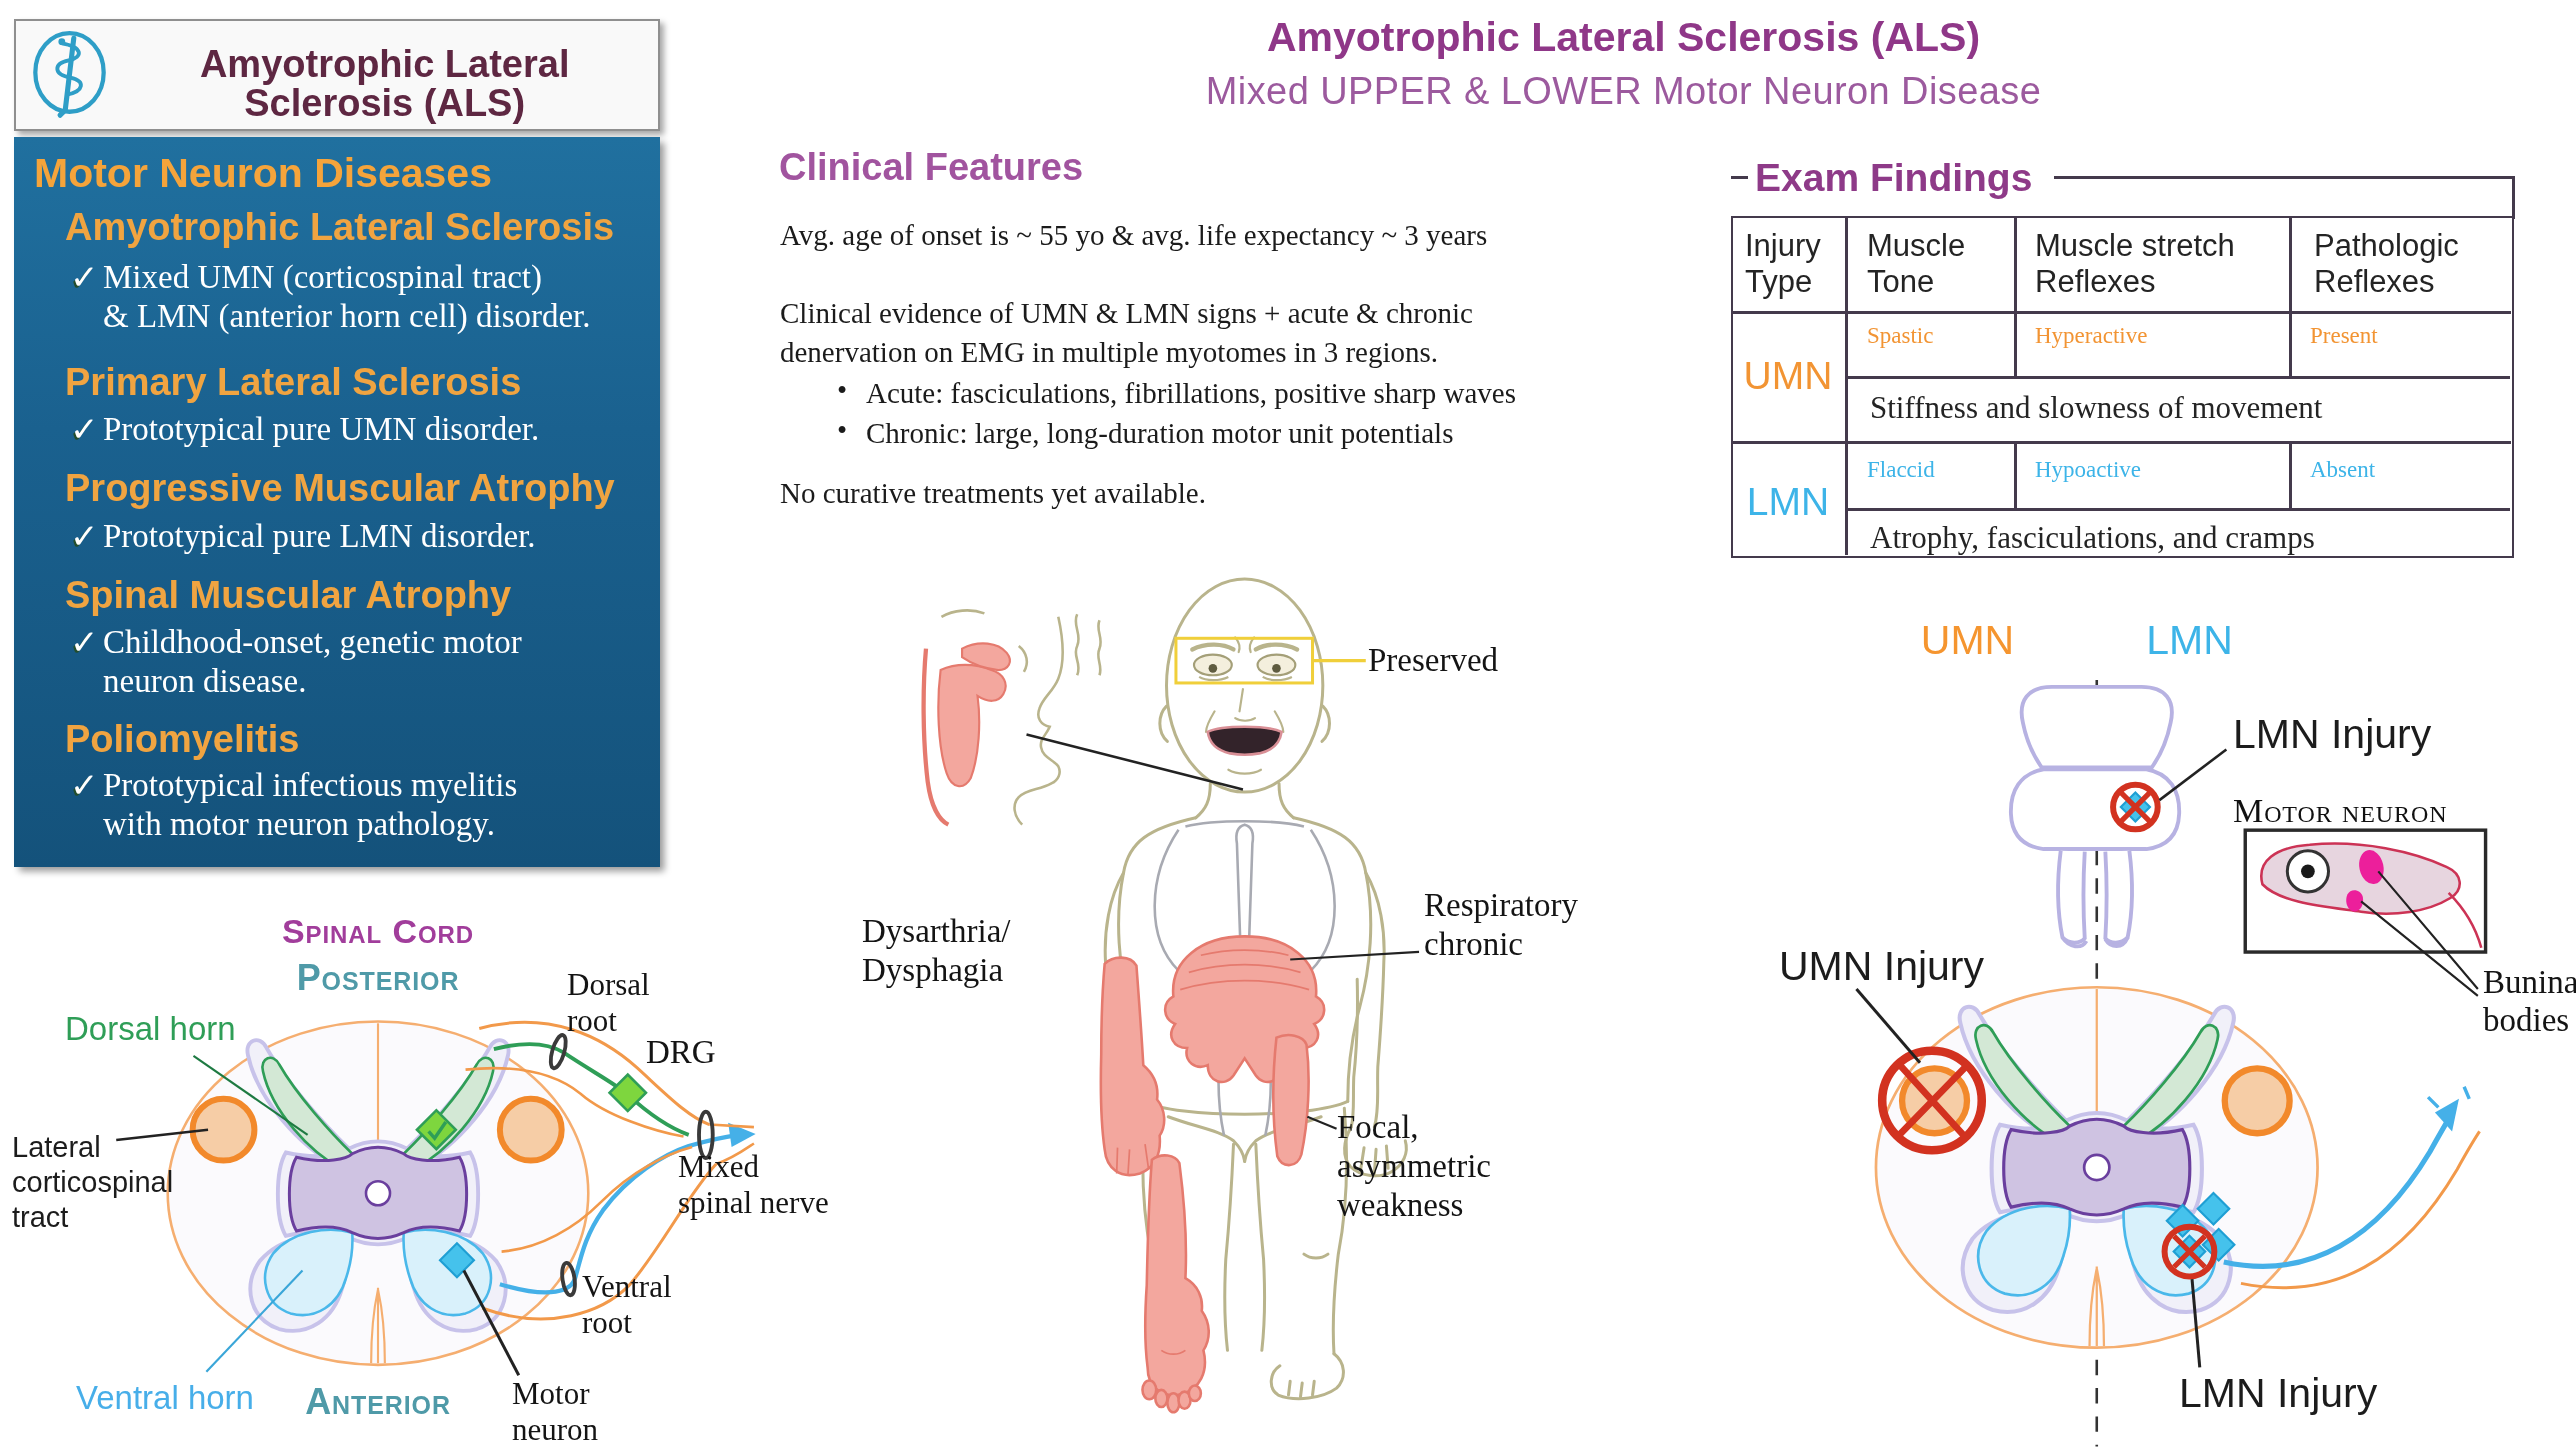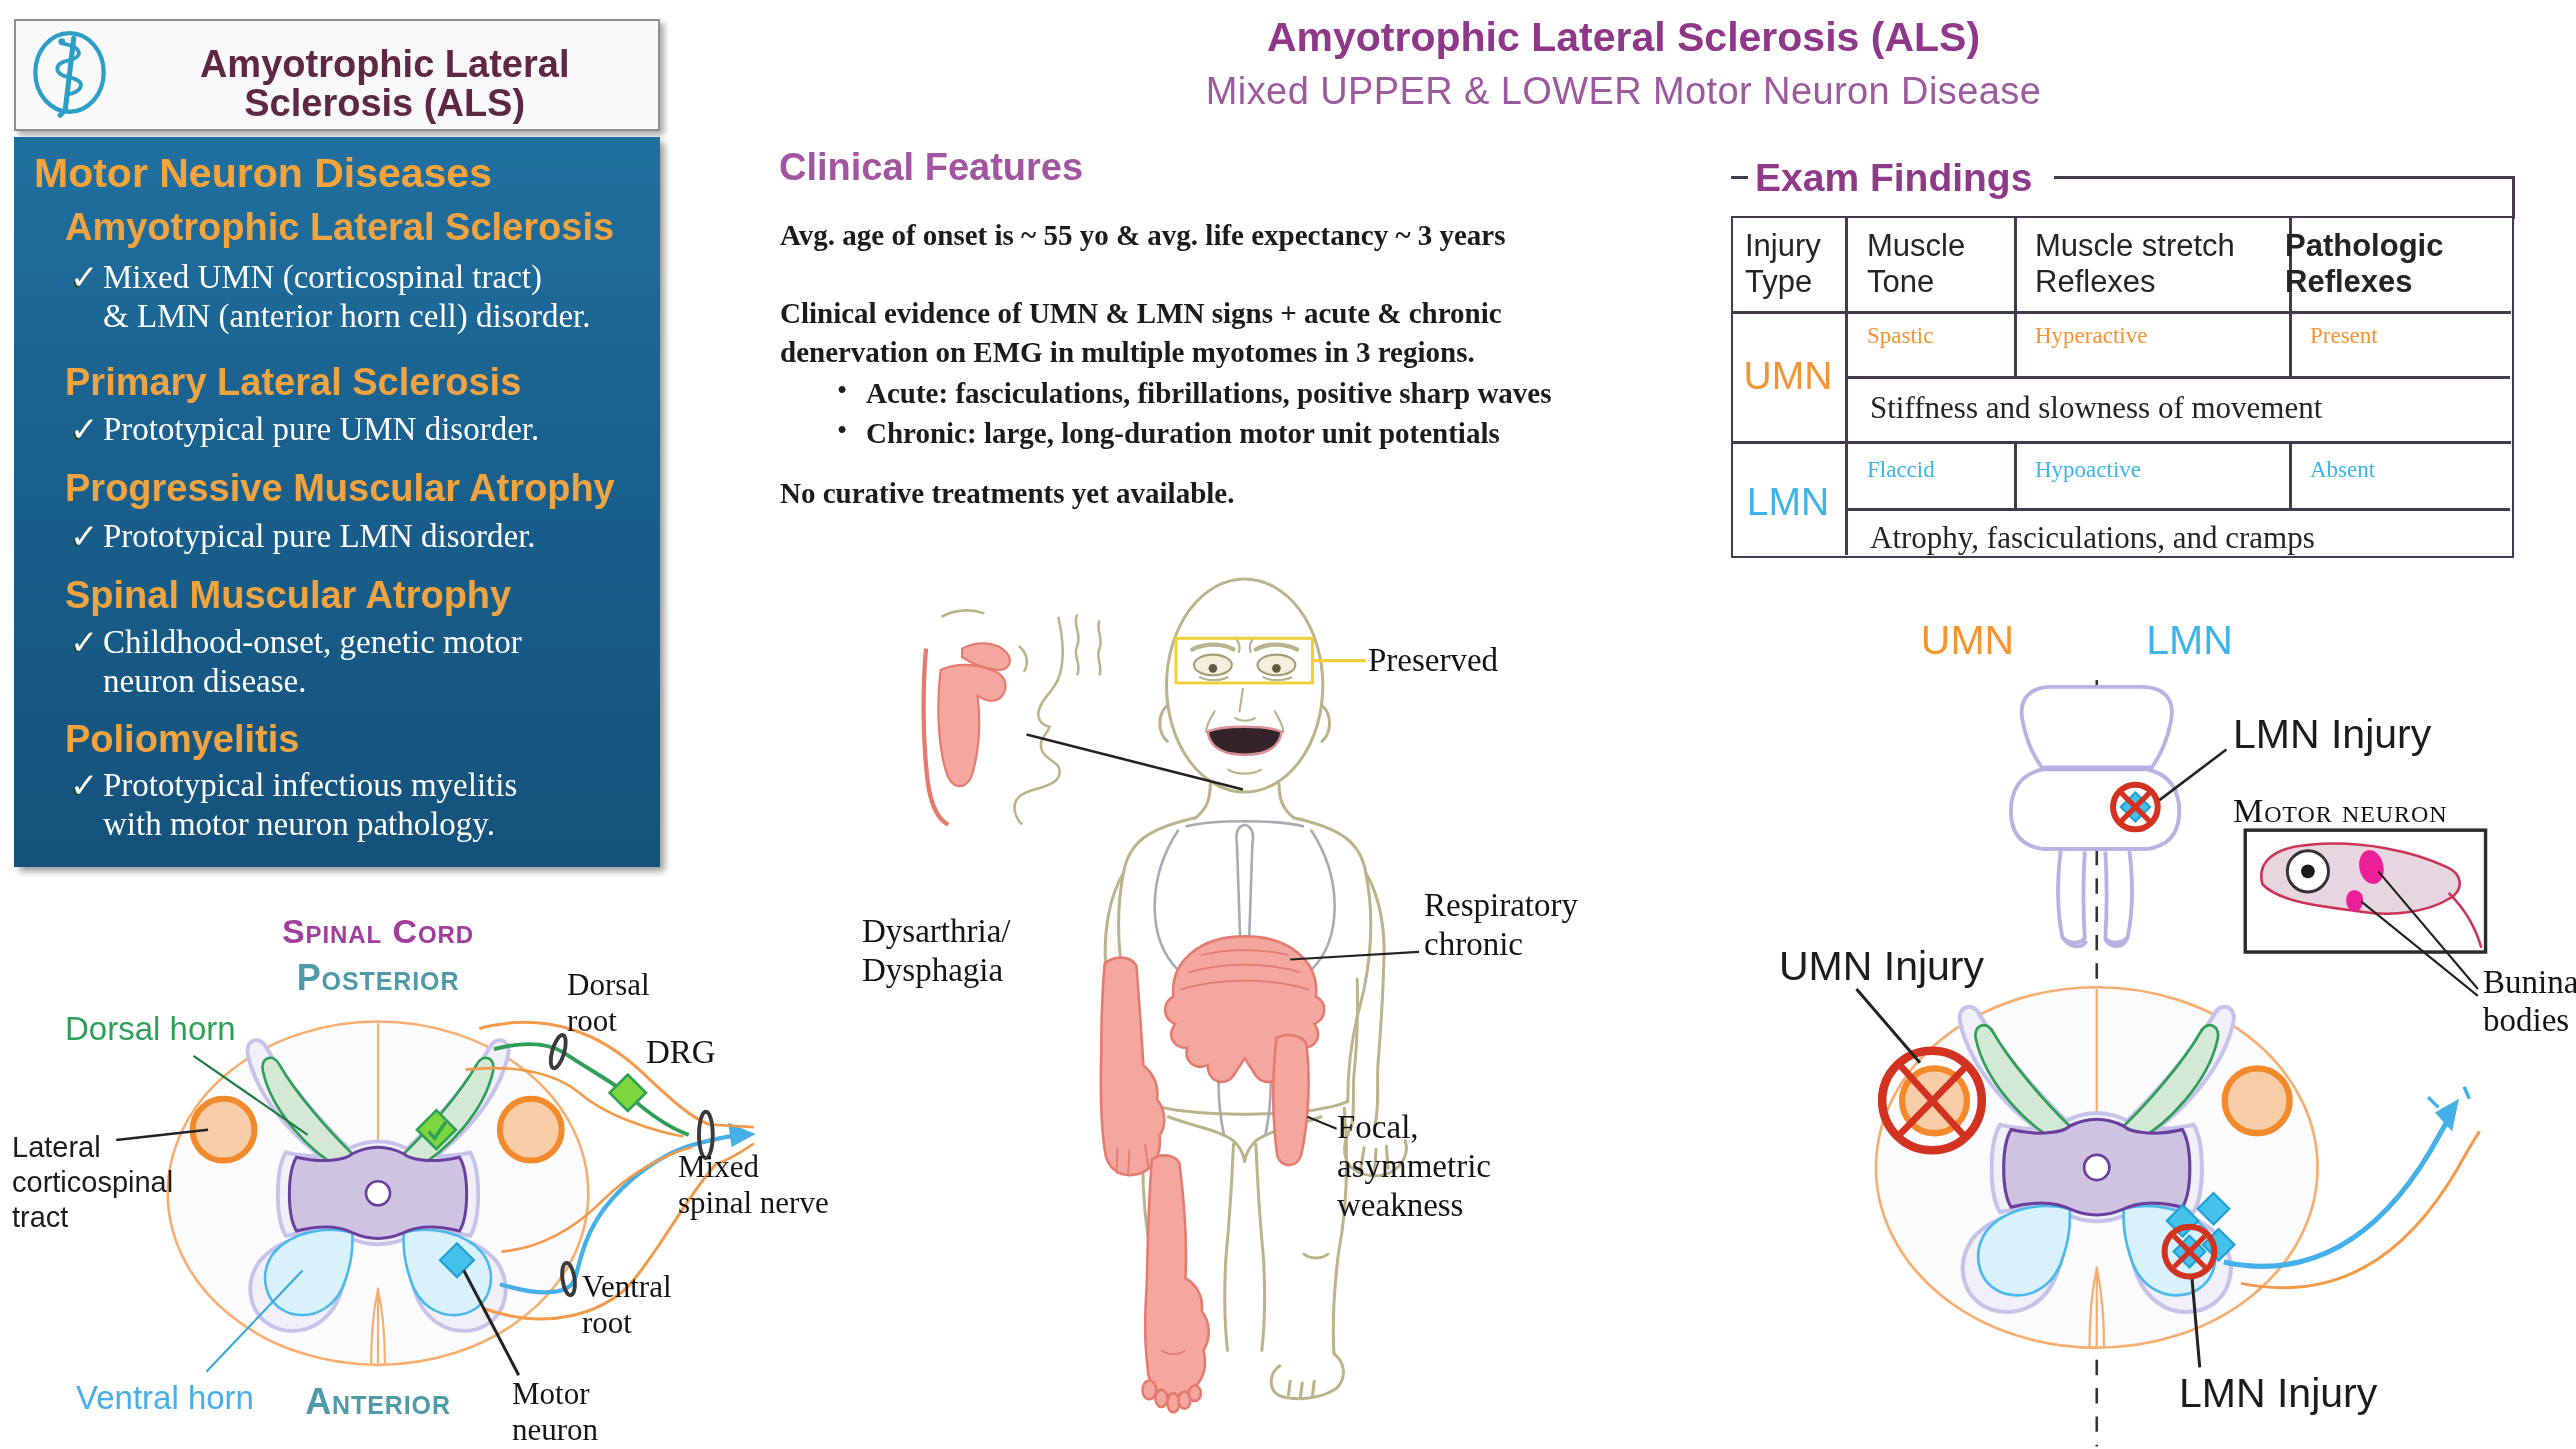--- a/index.html
+++ b/index.html
@@ -24,21 +24,21 @@
   .sb-head{left:65px;width:584px;font-size:38px;font-weight:600;color:#f0a441;}
   .sb-note{left:70px;width:567px;display:flex;align-items:flex-start;}
   .sb-check{font-size:34px;color:#ffffff;text-shadow:-1.7px 1.7px 0 #234d2c;width:33px;flex:0 0 33px;
             line-height:38px;}
   .sb-note-text{font-family:"Liberation Serif",serif;font-size:33px;color:#ffffff;line-height:39px;
                 white-space:pre-line;}
   
   .main-title{left:1151px;top:13.7px;width:945px;font-size:41px;font-weight:700;color:#8f3788;text-align:center;}
   .main-subtitle{left:1151px;top:70px;width:945px;font-size:38px;color:#9c5a9e;text-align:center;letter-spacing:0.4px;}
   .section-head{font-size:38px;font-weight:600;color:#a1549f;}
-  .body-text{font-family:"Liberation Serif",serif;font-size:29px;color:#1b1b1b;line-height:39px;font-weight:bold;}
+  .body-text{font-family:"Liberation Serif",serif;font-size:29px;color:#1b1b1b;line-height:39px;}
   .bullet-row{display:flex;}
   .bullet-dot{width:29px;flex:0 0 29px;font-family:"Liberation Serif",serif;font-size:29px;color:#1b1b1b;}
   
   .exam-table{left:1731px;top:216px;width:783px;height:342px;border:2.6px solid #443a4c;box-sizing:border-box;}
   .tline{position:absolute;background:#443a4c;}
   .th{position:absolute;font-size:31px;line-height:36px;color:#242424;white-space:pre-line;}
   .tval{position:absolute;font-family:"Liberation Serif",serif;font-size:23px;}
   .tsum{position:absolute;font-family:"Liberation Serif",serif;font-size:31px;color:#242424;}
   .ttype{position:absolute;font-size:39px;font-weight:500;width:110px;text-align:center;}
   
@@ -162,21 +162,21 @@
     <div class="tline" style="left:112px;top:158px;width:665px;height:2.6px;"></div>
     <div class="tline" style="left:0;top:223px;width:778px;height:2.6px;"></div>
     <div class="tline" style="left:112px;top:290px;width:665px;height:2.6px;"></div>
 
     <div class="th" style="left:12px;top:10.3px;">Injury
 Type</div>
     <div class="th" style="left:134px;top:10.3px;">Muscle
 Tone</div>
     <div class="th" style="left:302px;top:10.3px;">Muscle stretch
 Reflexes</div>
-    <div class="th" style="left:552px;top:10.3px;font-weight:bold;">Pathologic
+    <div class="th" style="left:581px;top:10.3px;">Pathologic
 Reflexes</div>
 
     <div class="ttype" style="left:0;top:136px;color:#f29433;">UMN</div>
     <div class="tval" style="left:134px;top:105px;color:#f29433;">Spastic</div>
     <div class="tval" style="left:302px;top:105px;color:#f29433;">Hyperactive</div>
     <div class="tval" style="left:577px;top:105px;color:#f29433;">Present</div>
     <div class="tsum" style="left:137px;top:172px;">Stiffness and slowness of movement</div>
 
     <div class="ttype" style="left:0;top:262px;color:#3db4e8;">LMN</div>
     <div class="tval" style="left:134px;top:239px;color:#3db4e8;">Flaccid</div>

